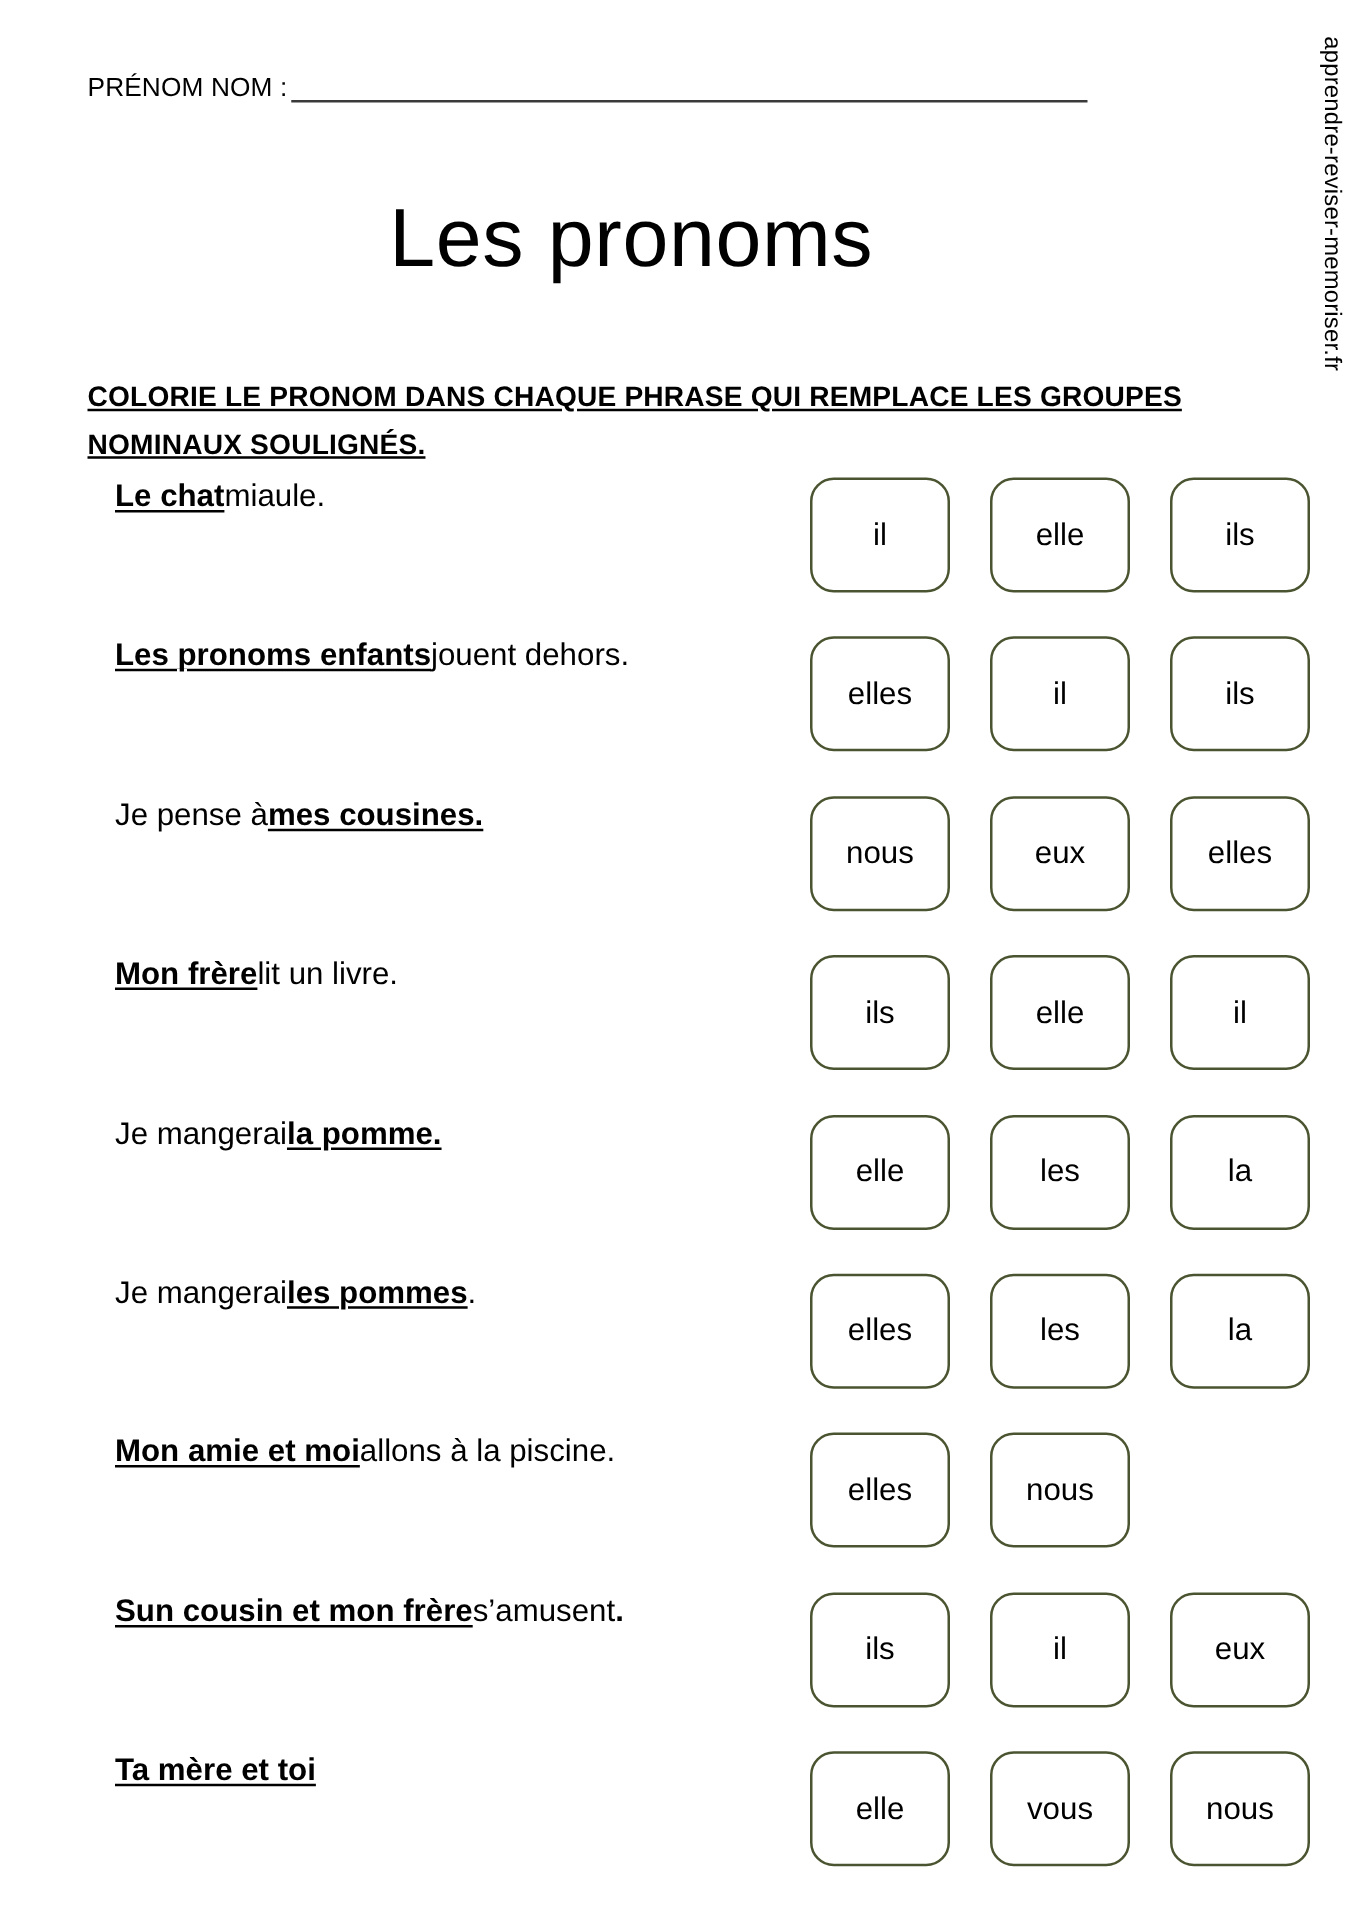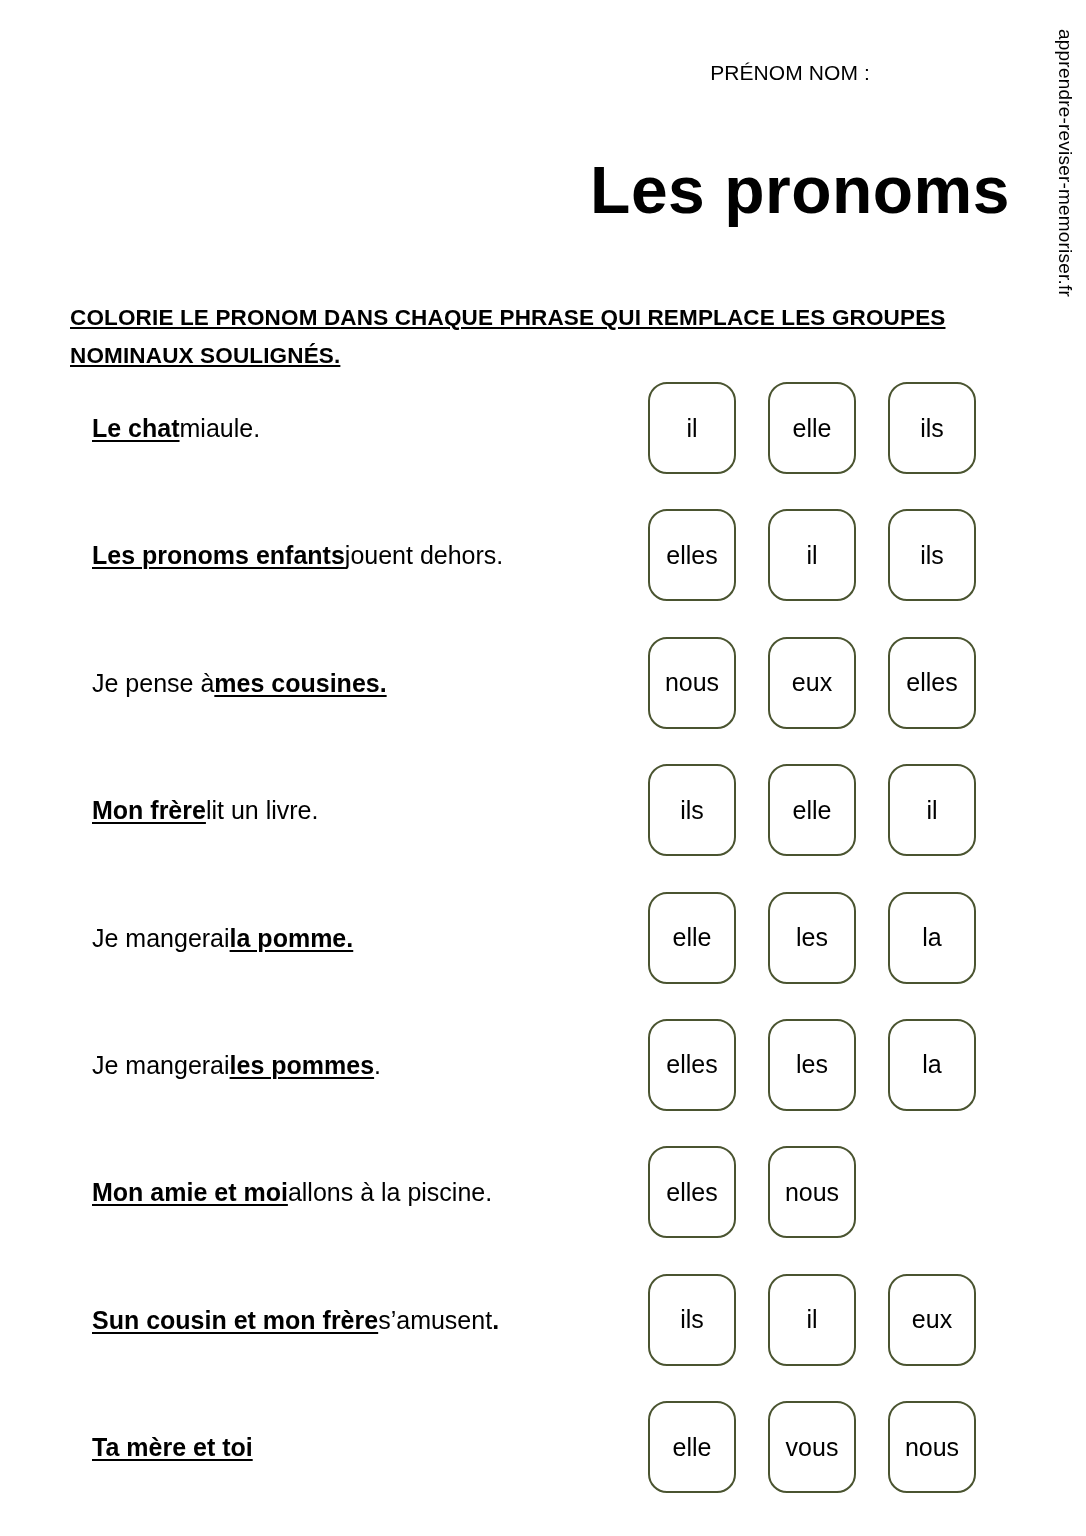--- a/index.html
+++ b/index.html
@@ -16,26 +16,25 @@
     width: 1086px;
     height: 1536px;
     overflow: hidden;
     background: #ffffff;
   }
 
   
   #name-row {
     position: absolute;
     left: 70px;
-    top: 62px;
+    top: 50px;
     width: 800px;
     height: 34px;
     display: flex;
     align-items: flex-end;
-    flex-direction: column;
   }
   #name-label {
     font-size: 21px;
     letter-spacing: 0.1px;
     white-space: nowrap;
     line-height: 1;
     padding-bottom: 3px;
   }
   #name-blank {
     flex: 1 1 auto;
@@ -44,23 +43,23 @@
     margin-left: 3px;
     margin-bottom: 2px;
   }
 
   
   #title {
     position: absolute;
     left: 0;
     top: 112px;
     width: 1010px;
-    text-align: right;
+    text-align: center;
     font-size: 66px;
-    font-weight: bold;
+    font-weight: normal;
     line-height: 1.05;
     letter-spacing: 0.5px;
   }
 
   
   #instruction {
     position: absolute;
     left: 70px;
     top: 276px;
     width: 905px;
@@ -81,21 +80,20 @@
   .row {
     position: relative;
     height: 127.4px;
   }
   .sentence {
     position: absolute;
     left: 92px;
     top: 0;
     height: 92px;
     display: flex;
-    align-items: center;
     font-size: 25px;
     line-height: 1.2;
     white-space: nowrap;
   }
   .sentence .gn {
     font-weight: bold;
     text-decoration: underline;
     text-underline-offset: 3px;
     text-decoration-thickness: 2.4px;
   }
@@ -103,21 +101,21 @@
     font-weight: bold;
   }
   .choices {
     position: absolute;
     left: 648px;
     top: 0;
     display: flex;
     gap: 32px;
   }
   .choice-box {
-    width: 88px;
+    width: 112px;
     height: 92px;
     box-sizing: border-box;
     border: 2.4px solid #4a5430;
     border-radius: 19px;
     background: #ffffff;
     display: flex;
     align-items: center;
     justify-content: center;
     font-size: 25px;
     color: #000000;

